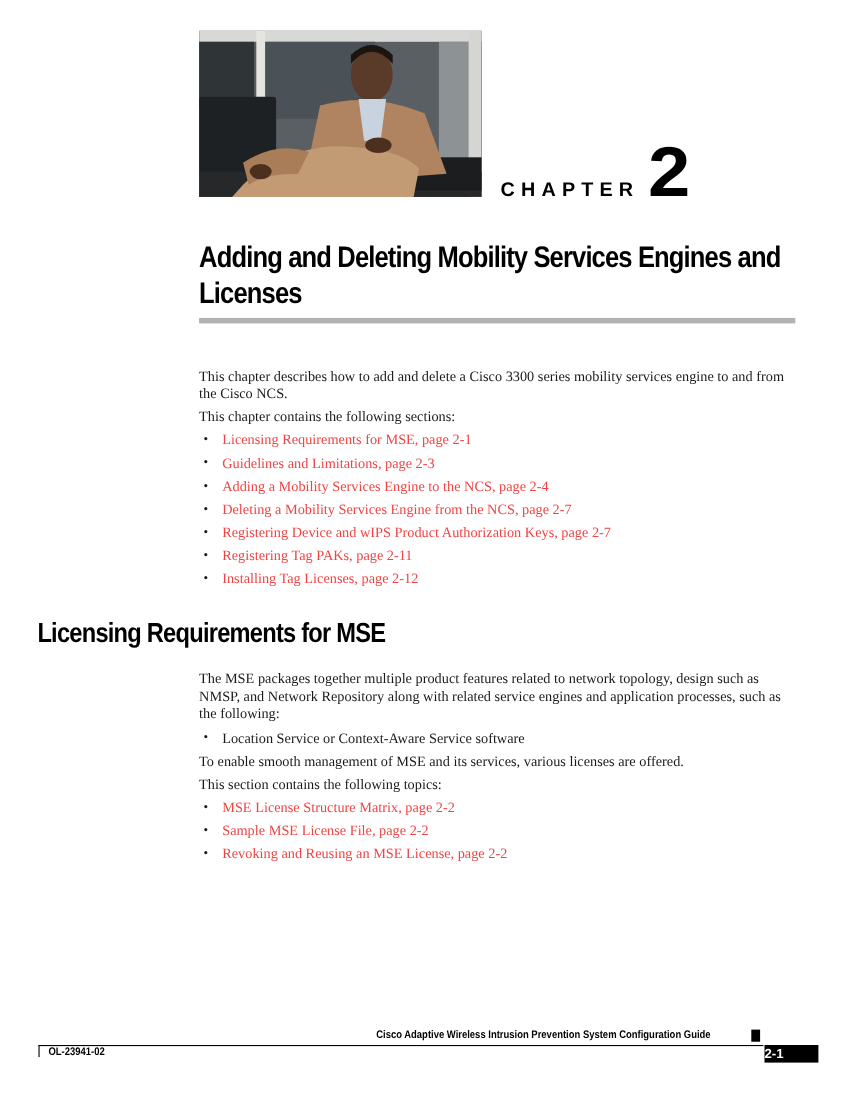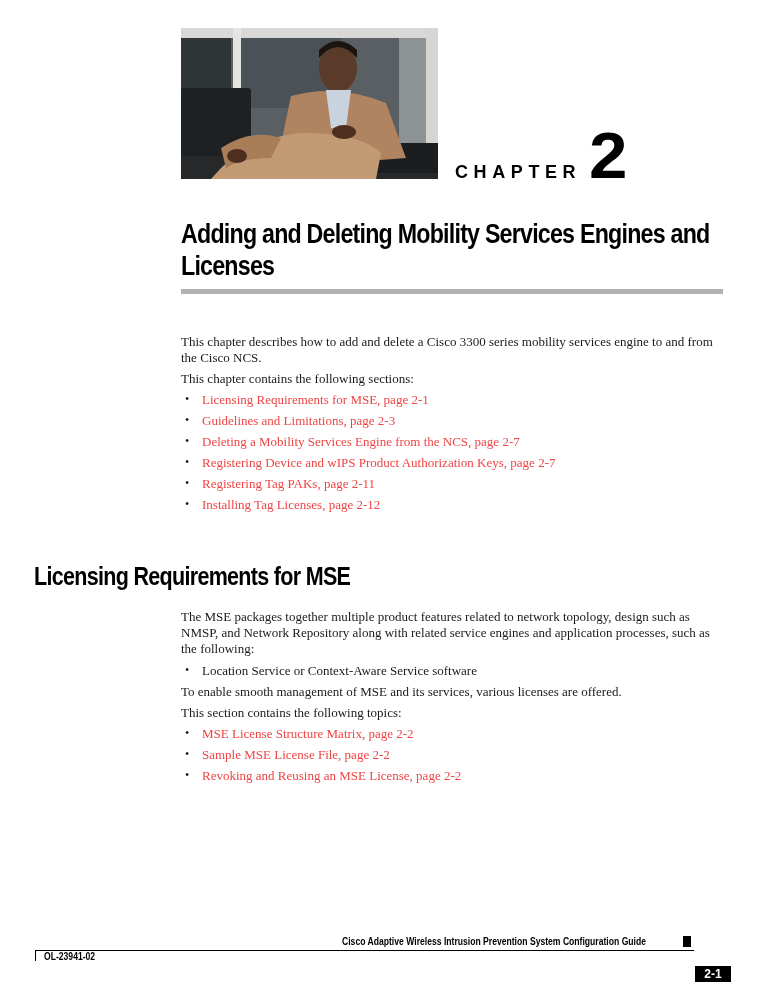--- a/index.html
+++ b/index.html
@@ -42,23 +42,23 @@
   
   .footer-guide { position: absolute; left: 342px; top: 936px;
                   font-family: "Liberation Sans", sans-serif; font-weight: bold; font-size: 10px;
                   color: #000; transform: scaleX(0.86); transform-origin: left; white-space: nowrap; }
   .footer-square { position: absolute; left: 683px; top: 936px; width: 8px; height: 11px; background: #000; }
   .footer-rule { position: absolute; left: 35px; top: 950px; width: 659px; height: 1px; background: #000; }
   .footer-tick { position: absolute; left: 35px; top: 950px; width: 1px; height: 11px; background: #000; }
   .footer-doc { position: absolute; left: 44px; top: 951px;
                 font-family: "Liberation Sans", sans-serif; font-weight: bold; font-size: 10px;
                 color: #000; transform: scaleX(0.86); transform-origin: left; white-space: nowrap; }
-  .page-box { position: absolute; left: 695px; top: 950px; width: 36px; height: 16px; background: #000;
+  .page-box { position: absolute; left: 695px; top: 950px; width: 49px; height: 16px; background: #000;
               color: #fff; font-family: "Liberation Sans", sans-serif; font-weight: bold; font-size: 12px;
-              line-height: 16px; text-align: center; margin-top: 16px; }
+              line-height: 16px; text-align: left; }
 </style>
 </head>
 <body>
 
 <div class="photo" title="Man in tan jacket seated in office chair">
   <svg width="257" height="151" viewBox="0 0 257 151">
     <rect x="0" y="0" width="257" height="151" fill="#5a5f63"></rect>
     <rect x="0" y="0" width="257" height="10" fill="#d8d9d6"></rect>
     <rect x="0" y="10" width="50" height="60" fill="#2f3437"></rect>
     <rect x="60" y="10" width="100" height="70" fill="#4b5257"></rect>
@@ -85,20 +85,21 @@
 
 <h1 class="title" style="margin:0;">Adding and Deleting Mobility Services Engines and Licenses</h1>
 <div class="title-rule"></div>
 
 <div class="body-text" style="top:334px;">
   <p class="para">This chapter describes how to add and delete a Cisco 3300 series mobility services engine to and from the Cisco NCS.</p>
   <p class="para" style="margin-top:5px;">This chapter contains the following sections:</p>
   <ul class="links" style="margin-top:2px;">
     <li><a class="link">Licensing Requirements for MSE, page 2-1</a></li>
     <li><a class="link">Guidelines and Limitations, page 2-3</a></li>
+    <li><a class="link">Adding a Mobility Services Engine to the NCS, page 2-4</a></li>
     <li><a class="link">Deleting a Mobility Services Engine from the NCS, page 2-7</a></li>
     <li><a class="link">Registering Device and wIPS Product Authorization Keys, page 2-7</a></li>
     <li><a class="link">Registering Tag PAKs, page 2-11</a></li>
     <li><a class="link">Installing Tag Licenses, page 2-12</a></li>
   </ul>
 </div>
 
 <h2 class="section-heading" style="margin:0;">Licensing Requirements for MSE</h2>
 
 <div class="body-text" style="top:609px;">

